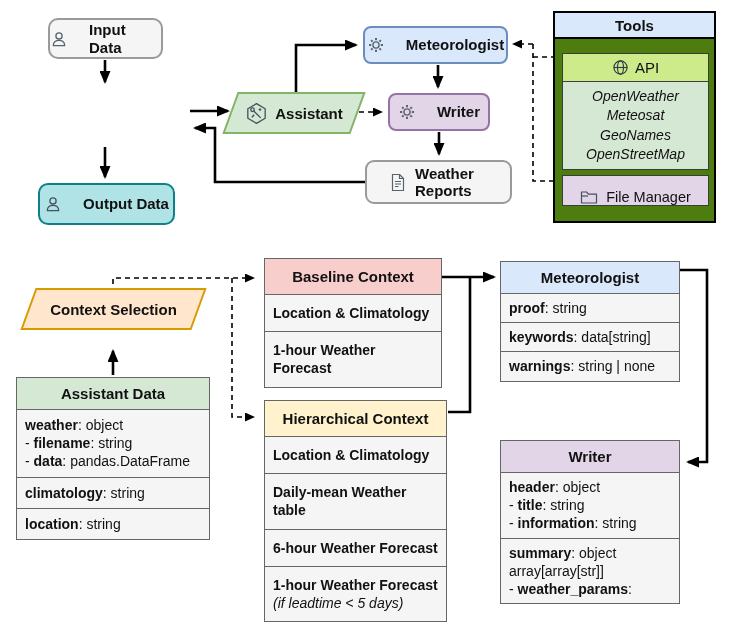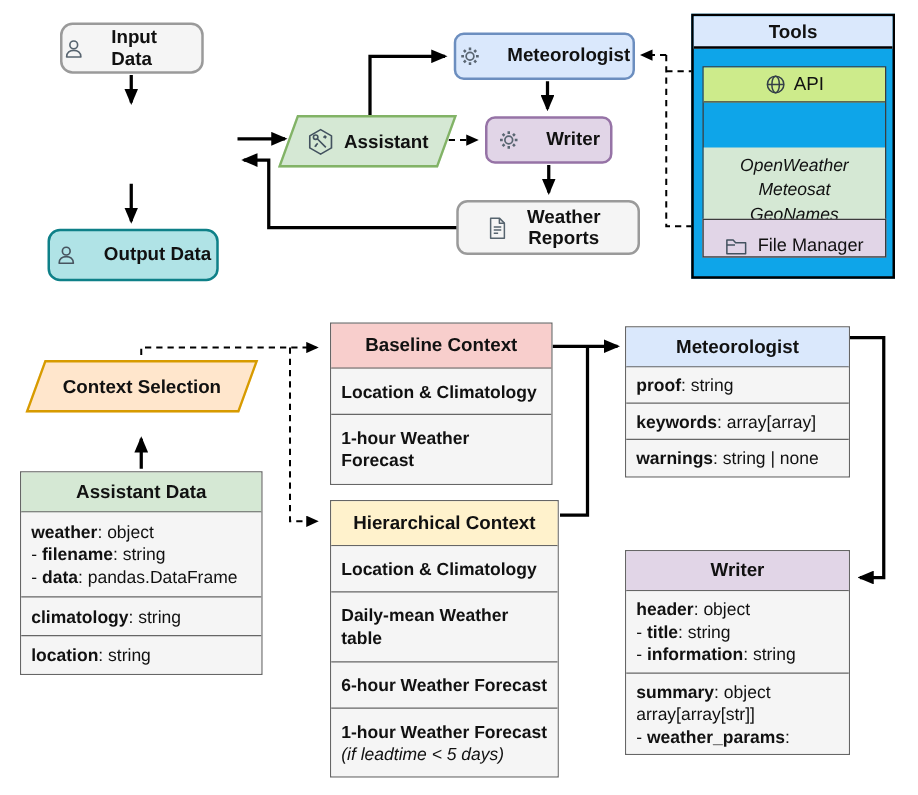--- a/index.html
+++ b/index.html
@@ -19,42 +19,42 @@
   .subroutine .inner-line{position:absolute;top:0;bottom:0;width:2px;background:#000;}
   .subroutine .il-left{left:16px;} .subroutine .il-right{right:16px;}
   .sub-text{text-align:center;}
 
   .para{position:absolute;}
   .para-bg{position:absolute;inset:0;transform:skewX(-20deg);box-sizing:border-box;}
   .para-green{background:#d5e8d4;border:2px solid #82b366;}
   .para-orange{background:#ffe6cc;border:2px solid #d79b00;}
   .para-content{position:absolute;inset:0;display:flex;align-items:center;justify-content:center;gap:7px;font-weight:700;font-size:15px;}
 
-  .tools-panel{position:absolute;left:553px;top:11px;width:163px;height:212px;box-sizing:border-box;background:#0ea5e9;border:2px solid #000;}
+  .tools-panel{position:absolute;left:553px;top:11px;width:163px;height:212px;box-sizing:border-box;background:#4d7c0f;border:2px solid #000;}
   .tools-header{height:24px;background:#dae8fc;border-bottom:2px solid #000;display:flex;align-items:center;justify-content:center;font-weight:700;font-size:15px;}
   .api-box{position:absolute;left:7px;top:40px;width:147px;box-sizing:border-box;border:1.5px solid #3c3c3c;}
   .api-head{background:#cdeb8b;border-bottom:1.5px solid #3c3c3c;display:flex;align-items:center;justify-content:center;gap:6px;height:27px;font-size:15px;}
-  .api-body{background:#d5e8d4;padding:5px 2px;text-align:center;font-style:italic;font-size:14px;line-height:1.38;margin-top:36px;}
+  .api-body{background:#d5e8d4;padding:5px 2px;text-align:center;font-style:italic;font-size:14px;line-height:1.38;}
   .fm-box{position:absolute;left:7px;top:162px;width:147px;height:31px;box-sizing:border-box;border:1.5px solid #3c3c3c;background:#e1d5e7;display:flex;align-items:flex-end;justify-content:center;gap:8px;font-size:14.5px;}
 
   .dtable{position:absolute;box-sizing:border-box;border:1.6px solid #666;background:#f5f5f5;}
   .dt-header{text-align:center;font-weight:700;font-size:15px;padding:7px 4px;border-bottom:1.6px solid #666;}
   .hd-green{background:#d5e8d4;} .hd-pink{background:#f8cecc;} .hd-yellow{background:#fff2cc;}
   .hd-blue{background:#dae8fc;} .hd-purple{background:#e1d5e7;}
   .dt-row{border-top:1.6px solid #666;background:#f5f5f5;padding:6px 8px;font-size:14px;line-height:1.3;}
   .dt-rows .dt-row:first-child{border-top:none;}
   .pad-lg .dt-row{padding:9px 8px;}
   .pad-md .dt-row{padding:6px 8px;}
   .pad-sm .dt-row{padding:5px 8px;}
   .hdr-lg{padding:9px 4px;}
   .b{font-weight:700;} .i{font-style:italic;}
 
   .icon{flex:0 0 auto;display:inline-flex;}
   .label{white-space:pre-line;}
-  .wr-label{width:72px;text-align:center;}
+  .wr-label{width:72px;}
 </style>
 </head>
 <body>
 
 <div id="canvas">
 
   <svg id="edges" width="734" height="636">
     <defs>
       <marker id="ma" markerUnits="userSpaceOnUse" markerWidth="13" markerHeight="11" refX="11" refY="5.5" orient="auto">
         <path d="M0,0 L13,5.5 L0,11 Z" fill="#000"></path>
@@ -237,21 +237,21 @@
       </div>
   </div>
 
   <div class="dtable pad-sm" style="left:500px;top:261px;width:180px;">
     <div class="dt-header hd-blue">Meteorologist</div>
     <div class="dt-rows">
         <div class="dt-row">
           <div><span class="b">proof</span><span>: string</span></div>
         </div>
         <div class="dt-row">
-          <div><span class="b">keywords</span><span>: array[array]</span></div>
+          <div><span class="b">keywords</span><span>: data[string]</span></div>
         </div>
         <div class="dt-row">
           <div><span class="b">warnings</span><span>: string | none</span></div>
         </div>
       </div>
   </div>
 
   <div class="dtable pad-sm" style="left:500px;top:440px;width:180px;">
     <div class="dt-header hd-purple">Writer</div>
     <div class="dt-rows">

